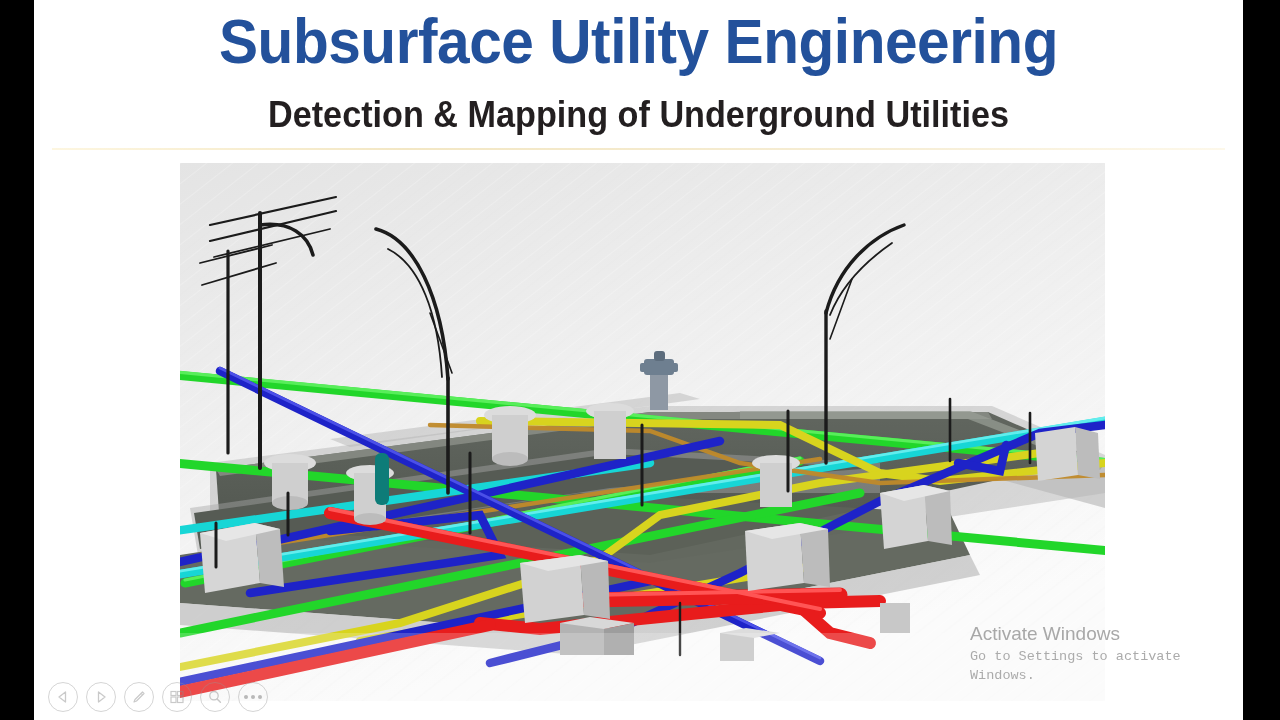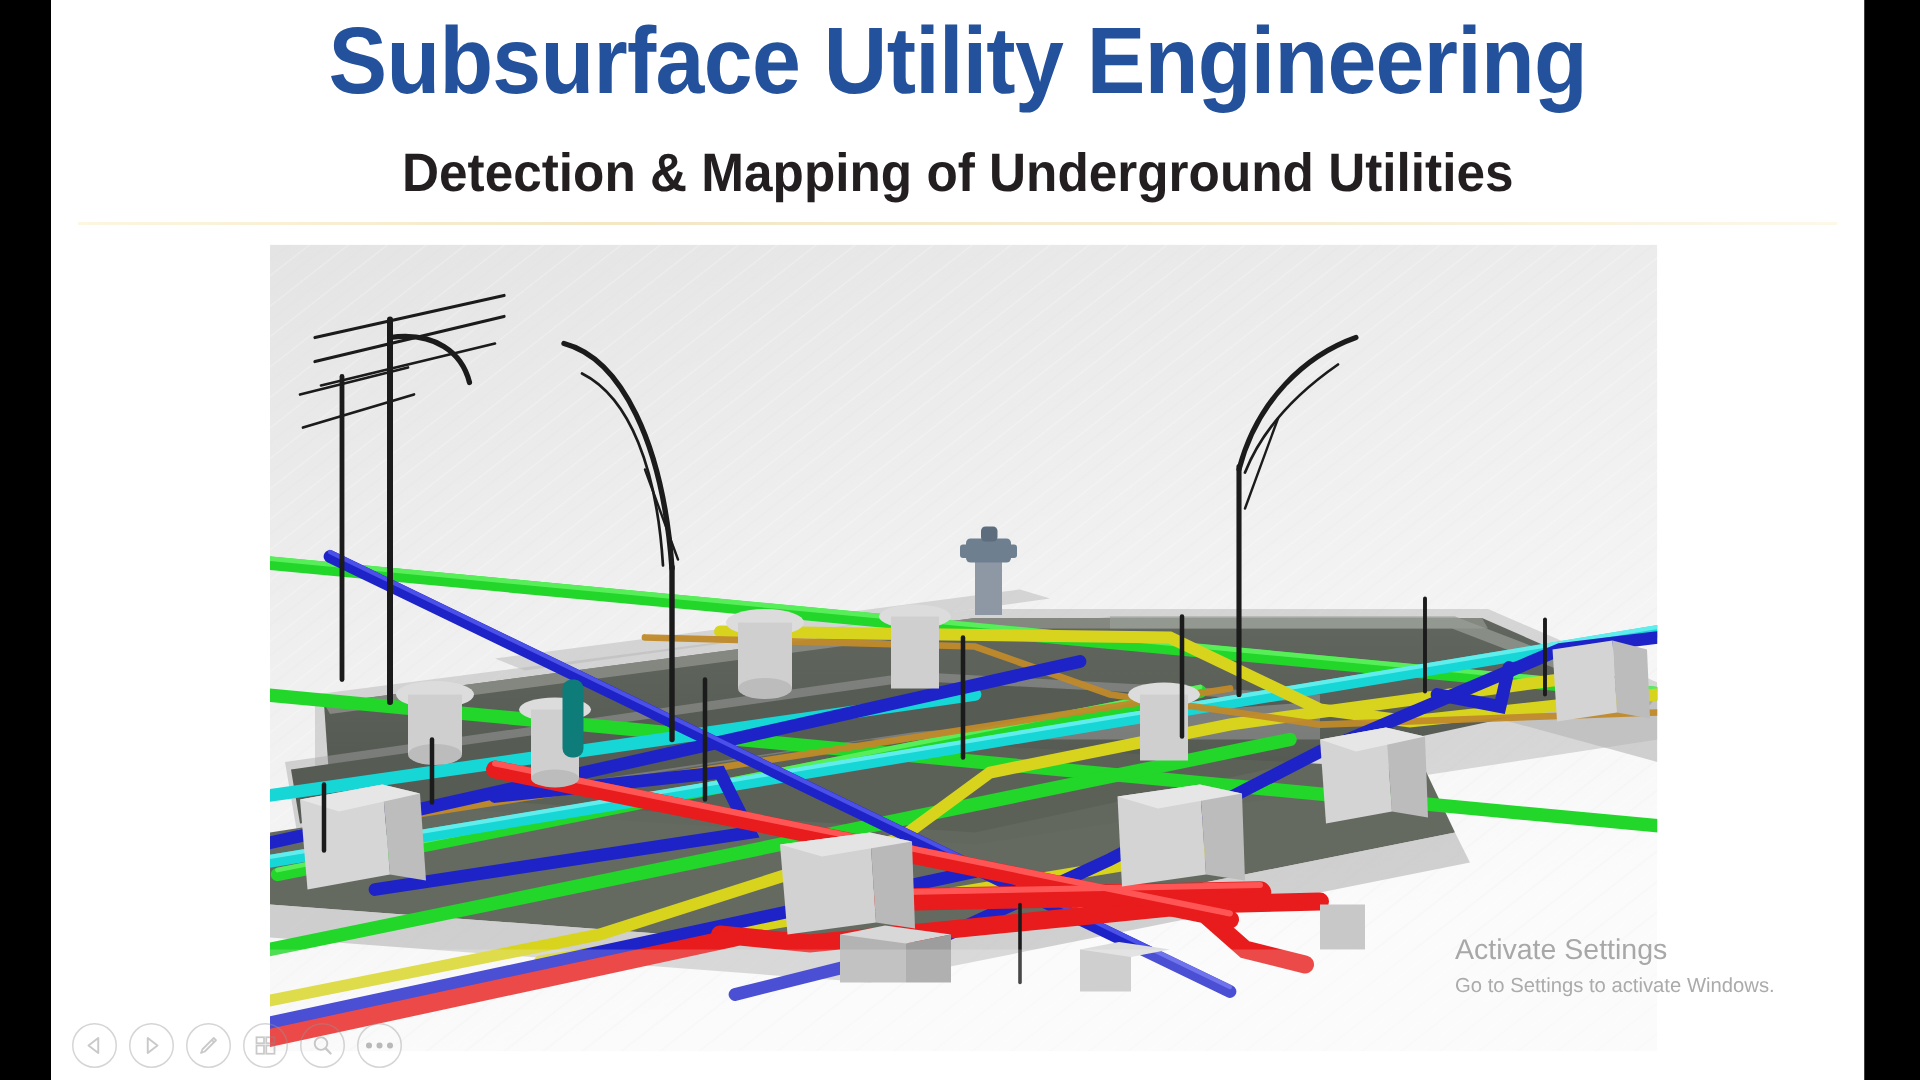--- a/index.html
+++ b/index.html
@@ -56,21 +56,21 @@
     overflow:hidden;
   }
   #illus-svg { display:block; width:925px; height:538px; }
 
   
   #watermark {
     position:absolute; left:936px; top:622px; width:260px;
     text-align:left; z-index:40; pointer-events:none;
   }
   #wm-title { font-size:19px; color:#a8a8a8; line-height:1.25; font-weight:normal; }
-  #wm-sub   { font-size:13.5px; color:#ababab; line-height:1.4; margin-top:2px; }
+  #wm-sub   { font-size:13.5px; color:#ababab; line-height:1.4; margin-top:2px;font-family:Liberation Mono, monospace; }
 
   
   #toolbar {
     position:absolute; left:14px; bottom:6px; height:34px;
     display:flex; align-items:center; gap:8px; z-index:55;
   }
   .tb-btn {
     width:30px; height:30px; border-radius:50%;
     border:1.4px solid rgba(150,150,150,0.40);
     display:flex; align-items:center; justify-content:center;
@@ -302,21 +302,21 @@
           <line x1="108" y1="330" x2="108" y2="372" stroke-width="3"></line>
           <line x1="36" y1="360" x2="36" y2="404" stroke-width="3"></line>
           <line x1="500" y1="440" x2="500" y2="492" stroke-width="2.4"></line>
         </g>
 
         <rect x="0" y="470" width="925" height="68" fill="#ffffff" opacity="0.2"></rect>
       </svg>
     </div>
 
     <div id="watermark">
-      <div id="wm-title">Activate Settings</div>
+      <div id="wm-title">Activate Windows</div>
       <div id="wm-sub">Go to Settings to activate Windows.</div>
     </div>
 
     <div id="toolbar">
 
       <div class="tb-btn" title="Previous">
         <svg width="14" height="14" viewBox="0 0 14 14">
           <polygon points="9.5,2 9.5,12 3,7" fill="none" stroke="#8a8a8a" stroke-width="1.3" stroke-linejoin="round"></polygon>
         </svg>
       </div>

